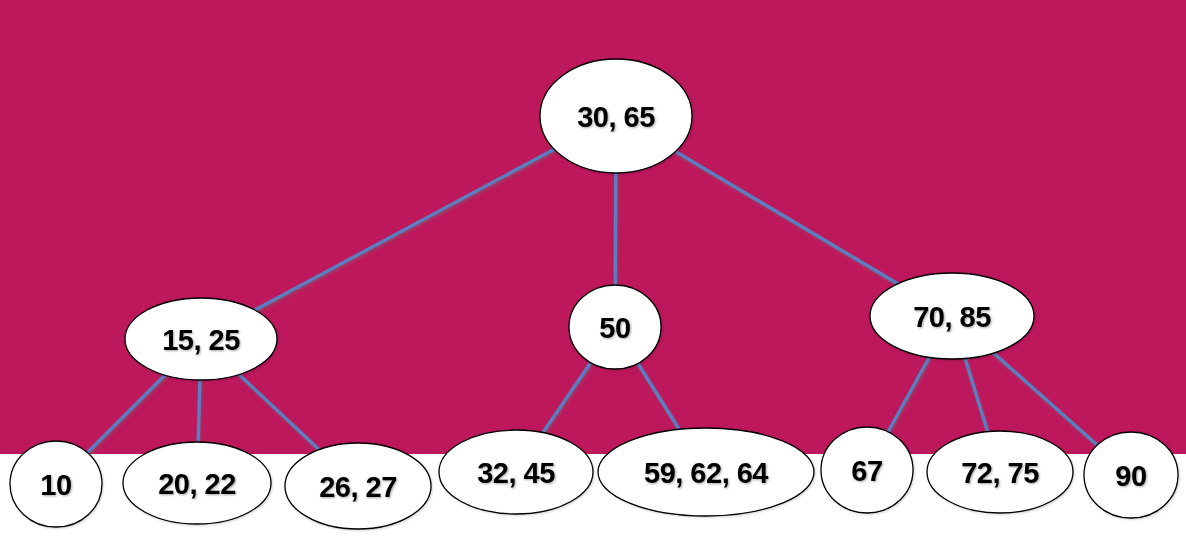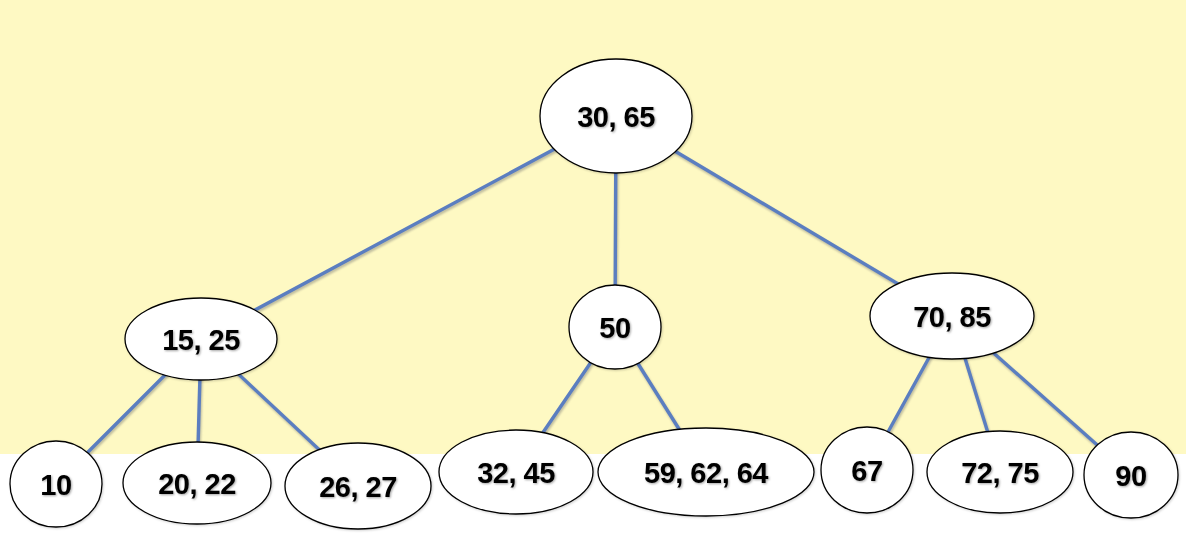--- a/index.html
+++ b/index.html
@@ -8,21 +8,21 @@
     background: #ffffff;
     width: 1186px;
     height: 551px;
     overflow: hidden;
     font-family: "Liberation Sans", sans-serif;
   }
   .stage {
     position: relative;
     width: 1186px;
     height: 454px;
-    background: #fef9c3;
+    background: #be185d;
   }
   svg.tree {
     display: block;
     width: 1186px;
     height: 551px;
   }
   .edge {
     stroke-linecap: round;
     filter: drop-shadow(1.5px 2.5px 1.2px rgba(110,110,110,0.45));
   }

